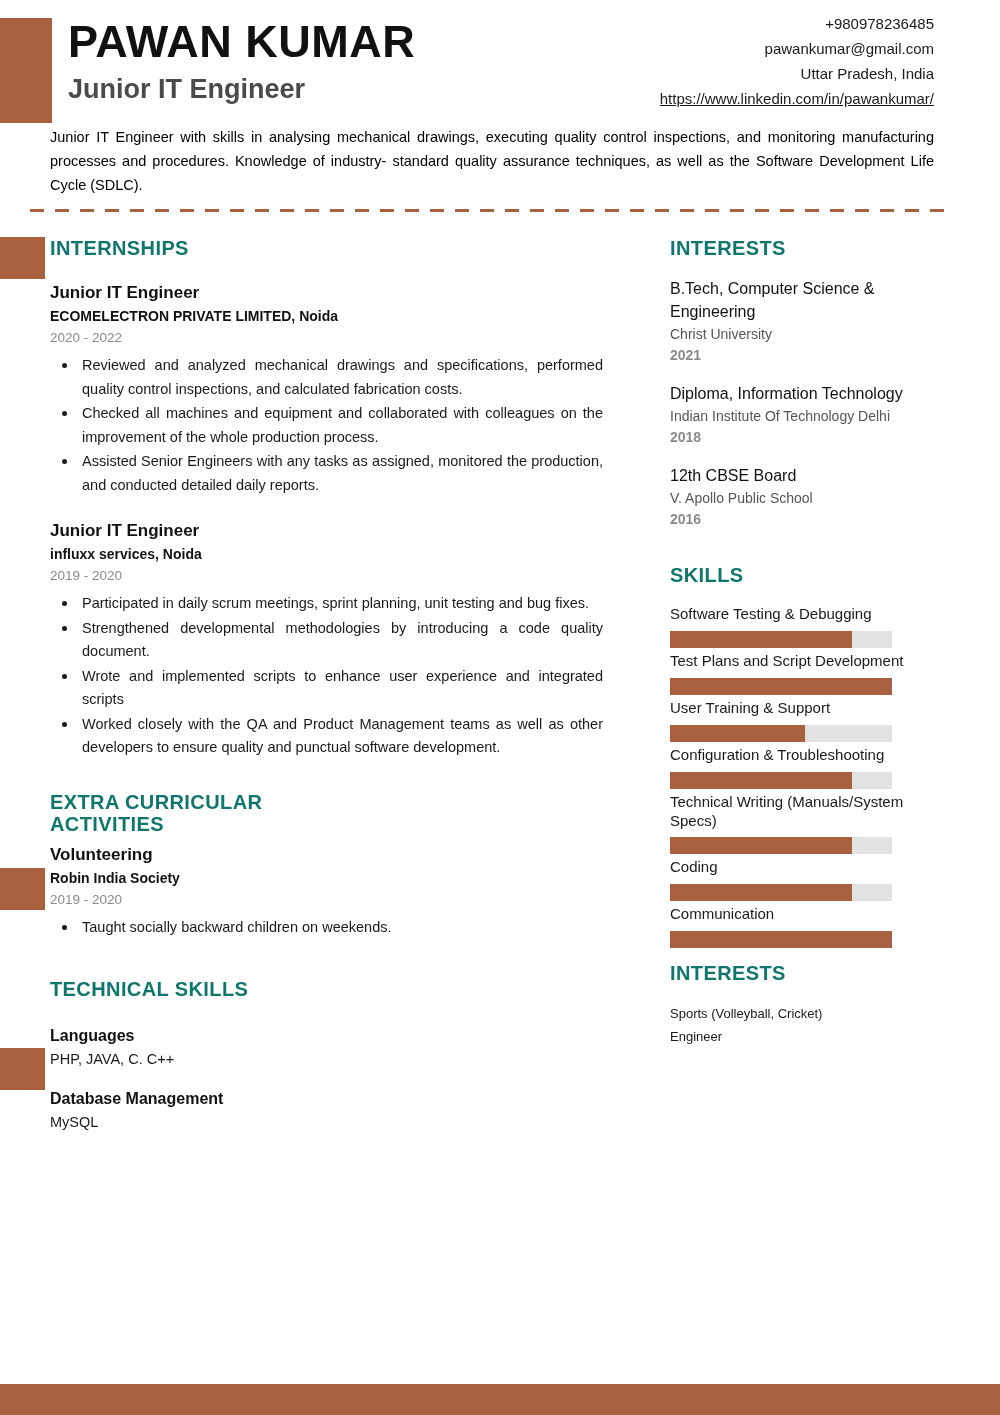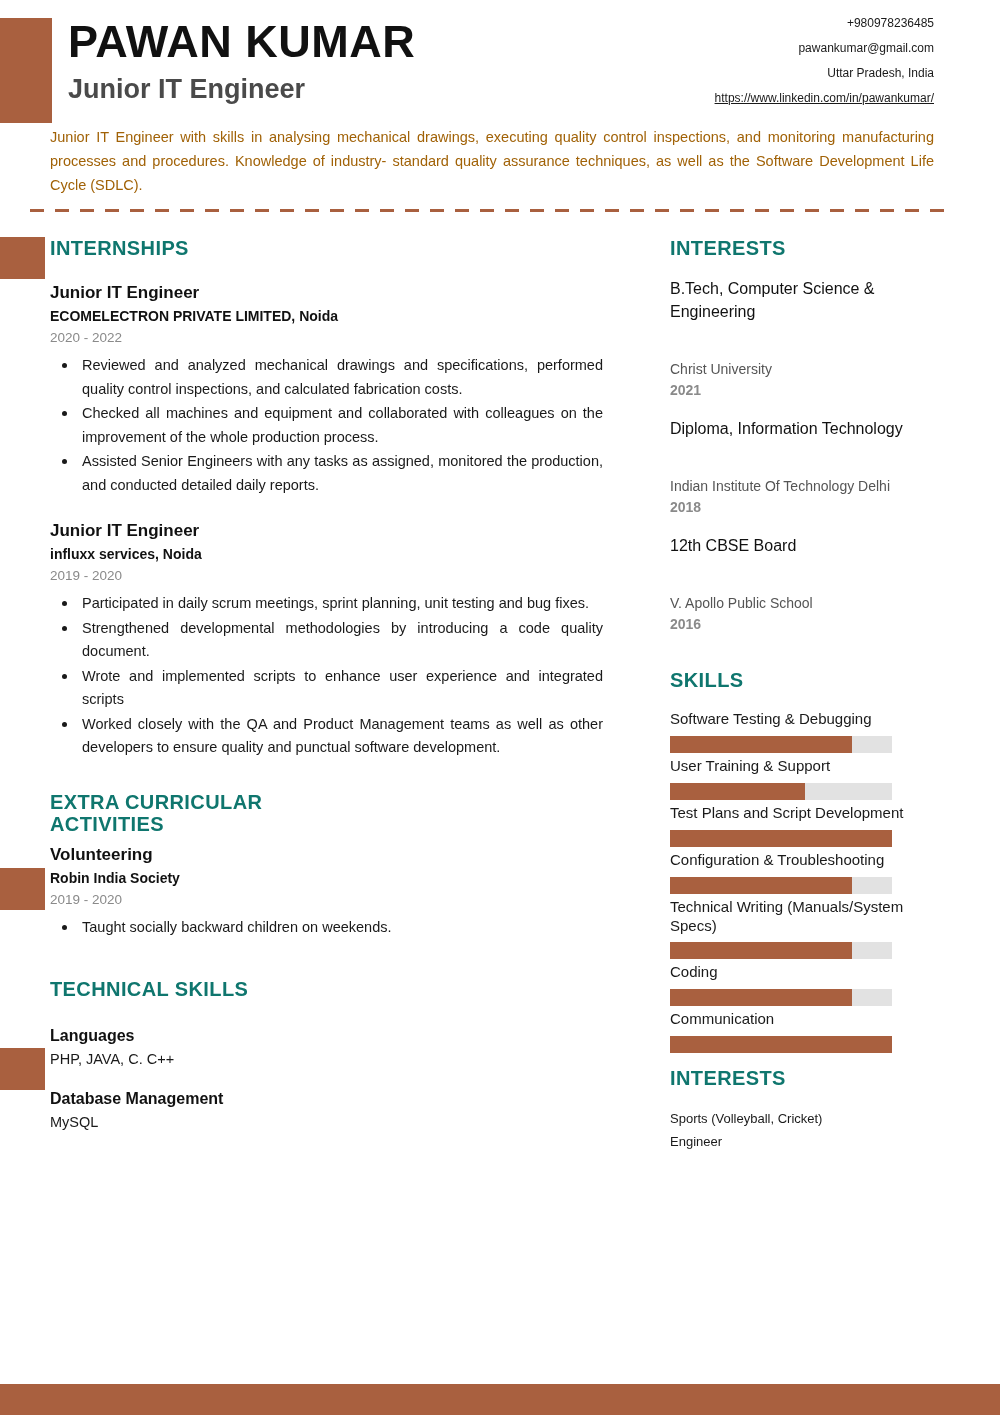--- a/index.html
+++ b/index.html
@@ -25,29 +25,29 @@
     position: absolute; left: 68px; top: 19px;
     font-size: 45px; font-weight: 700; letter-spacing: 0.5px;
     color: #111; line-height: 1.0;
   }
   .role {
     position: absolute; left: 68px; top: 76px;
     font-size: 27px; font-weight: 700; color: #4a4a4a; line-height: 1.0;
   }
   .contact {
     position: absolute; right: 66px; top: 11px;
-    text-align: right; font-size: 12px; color: #1a1a1a; line-height: 25px;
+    text-align: right; font-size: 15px; color: #1a1a1a; line-height: 25px;
   }
   .contact div { white-space: nowrap; }
   .contact .link { text-decoration: underline; }
 
   
   .summary {
     position: absolute; left: 50px; top: 125px; width: 884px;
-    font-size: 14.5px; line-height: 24px; color: #a16207;
+    font-size: 14.5px; line-height: 24px; color: #000000;
     text-align: justify;
   }
 
   
   .divider {
     position: absolute; left: 30px; top: 209px; width: 925px; height: 3px;
     background-image: repeating-linear-gradient(to right,
        #a9603f 0px, #a9603f 14px, transparent 14px, transparent 25px);
   }
 
@@ -67,21 +67,21 @@
   ul.bullets { margin: 4px 7px 0 28px; }
   ul.bullets li {
     font-size: 14.5px; line-height: 23.5px; color: #1a1a1a;
     text-align: justify; padding-left: 4px; margin-bottom: 0;
   }
   ul.bullets li::marker { font-size: 15px; }
 
   
   .edu-item { margin-bottom: 16px; }
   .edu-degree { font-size: 16px; color: #111; line-height: 23px; }
-  .edu-school { font-size: 14px; color: #555; line-height: 22px; margin-top: 35px; }
+  .edu-school { font-size: 14px; color: #555; line-height: 22px; }
   .edu-year   { font-size: 14px; color: #8a8a8a; font-weight: 700; line-height: 21px; }
 
   
   .skill-row { margin-bottom: 3px; }
   .skill-name { font-size: 15px; color: #1a1a1a; line-height: 20px; margin-bottom: 7px; }
   .skill-track { width: 222px; height: 17px; background: #e2e2e2; }
   .skill-fill  { height: 17px; background: #a9603f; }
 
   
   .interest-line { font-size: 13px; color: #1a1a1a; line-height: 23px; }
@@ -226,30 +226,30 @@
       <div style="height:16px"></div>
 
       <div class="skill-row">
         <div class="skill-name">Software Testing &amp; Debugging</div>
         <div class="skill-track">
           <div class="skill-fill" style="width: 82%;"></div>
         </div>
       </div>
 
       <div class="skill-row">
+        <div class="skill-name">Test Plans and Script Development</div>
+        <div class="skill-track">
+          <div class="skill-fill" style="width: 100%;"></div>
+        </div>
+      </div>
+
+      <div class="skill-row">
         <div class="skill-name">User Training &amp; Support</div>
         <div class="skill-track">
           <div class="skill-fill" style="width: 61%;"></div>
-        </div>
-      </div>
-
-      <div class="skill-row">
-        <div class="skill-name">Test Plans and Script Development</div>
-        <div class="skill-track">
-          <div class="skill-fill" style="width: 100%;"></div>
         </div>
       </div>
 
       <div class="skill-row">
         <div class="skill-name">Configuration &amp; Troubleshooting</div>
         <div class="skill-track">
           <div class="skill-fill" style="width: 82%;"></div>
         </div>
       </div>
 

